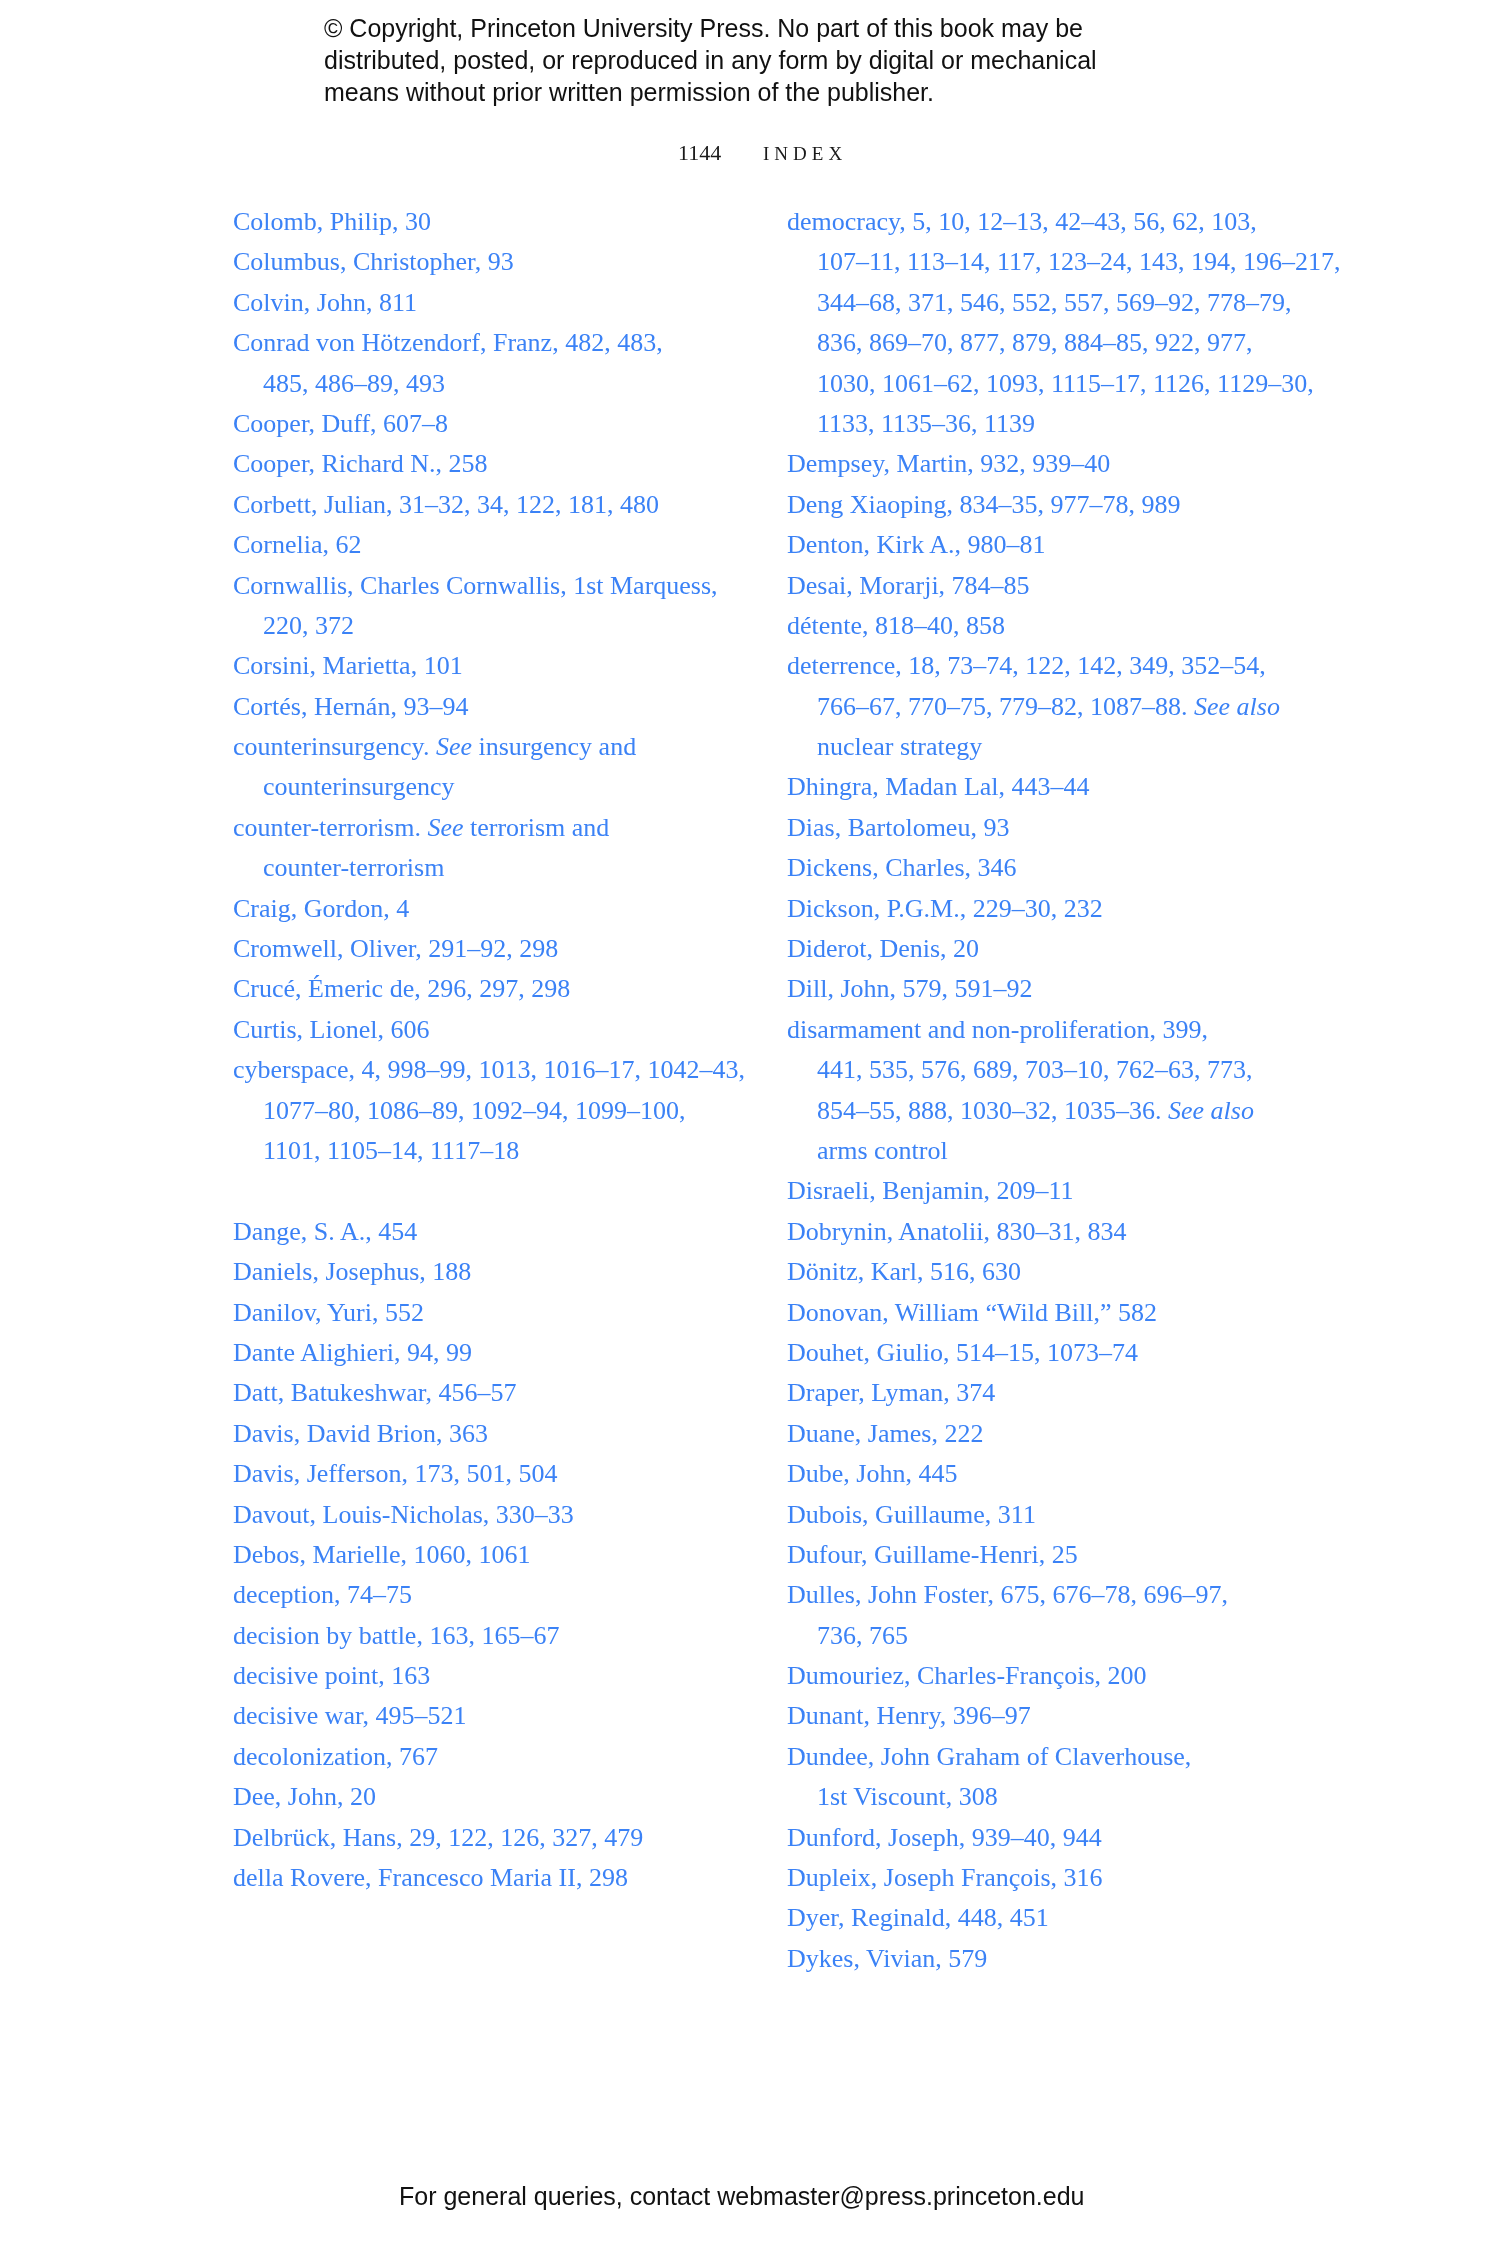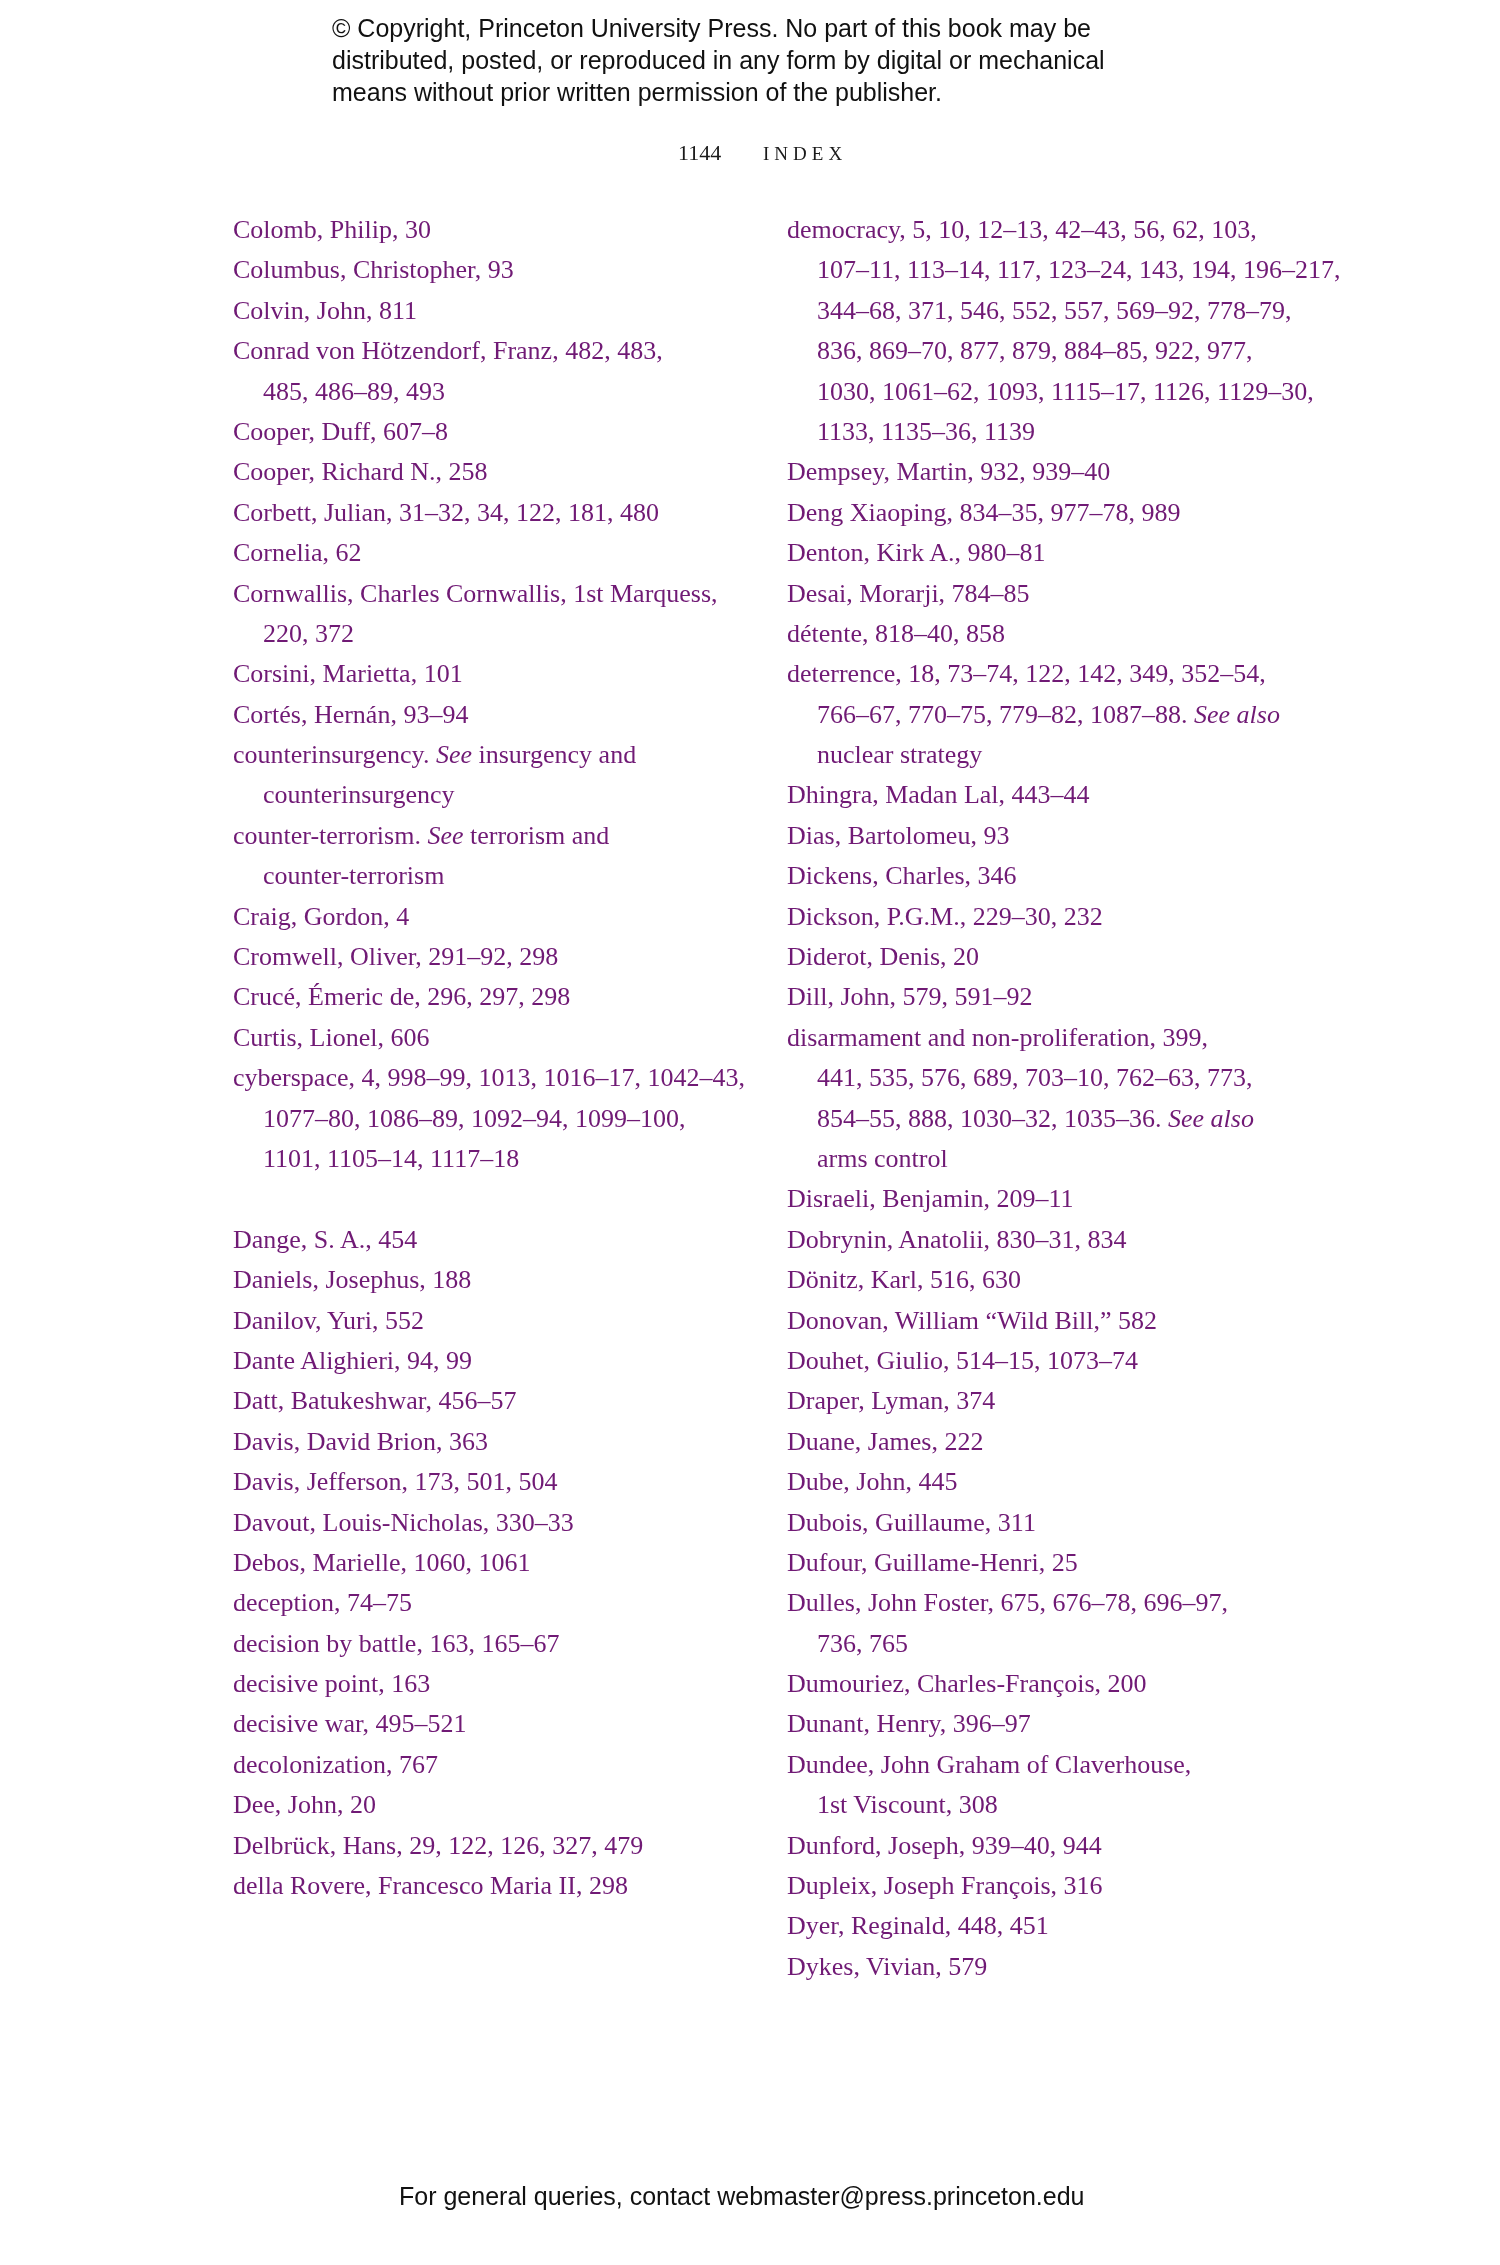--- a/index.html
+++ b/index.html
@@ -1,30 +1,30 @@
 <!DOCTYPE html>
 <html><head>
 <meta charset="utf-8">
 <style>
   html, body { margin: 0; padding: 0; background: #ffffff; }
   body { width: 1500px; height: 2265px; position: relative; overflow: hidden; color: #1a1a1a; }
   .copyright {
-    position: absolute; left: 332px; top: 12px; width: 900px;
+    position: absolute; left: 324px; top: 12px; width: 900px;
     font-family: "Liberation Sans", sans-serif; font-size: 25px; line-height: 32px; color: #111;
   }
   .copyright div { white-space: nowrap; }
   .running-head {
     position: absolute; top: 138px; left: 678px;
     font-family: "Liberation Serif", serif; font-size: 22px; line-height: 30px; white-space: nowrap;
   }
   .running-head .pg { display: inline-block; width: 85px; }
   .running-head .title { letter-spacing: 5px; font-size: 19px; }
   .col {
-    position: absolute; top: 210px;
-    font-family: "Liberation Serif", serif; font-size: 26px; line-height: 40.4px; color: #701a75;
+    position: absolute; top: 202px;
+    font-family: "Liberation Serif", serif; font-size: 26px; line-height: 40.4px; color: #3b82f6;
   }
   .col-left { left: 233px; width: 520px; }
   .col-right { left: 787px; width: 520px; }
   .line { white-space: nowrap; height: 40.4px; }
   .line.cont { padding-left: 30px; }
   .line.blank { height: 40.4px; }
   .line em { font-style: italic; }
   .footer {
     position: absolute; left: 371px; top: 2180px;
     font-family: "Liberation Sans", sans-serif; font-size: 25px; line-height: 32px; white-space: nowrap; color: #111; margin-left: 28px;

